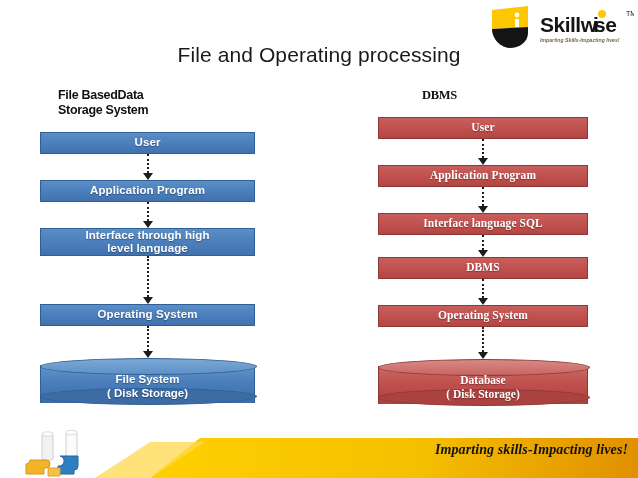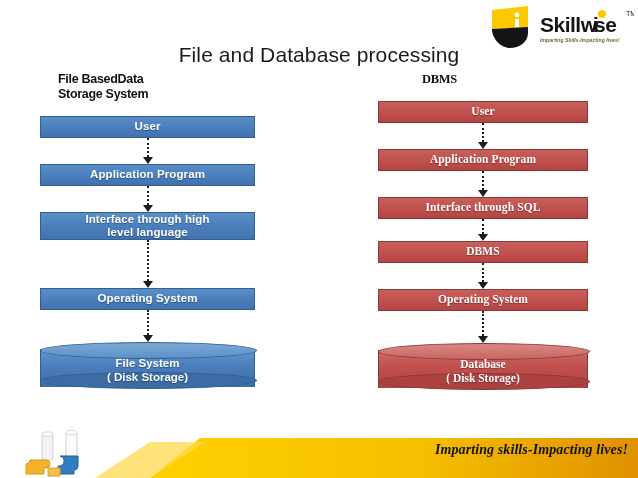--- a/index.html
+++ b/index.html
@@ -35,21 +35,21 @@
     font-size: 21px;
     font-weight: 400;
     color: #1a1a1a;
     letter-spacing: .1px;
     font-family: "Liberation Sans", sans-serif;
   }
 
   
   .col {
     position: absolute;
-    top: 72px;
+    top: 88px;
   }
   .col-left  { left: 40px;  width: 215px; }
   .col-right { left: 378px; width: 210px; font-family: Liberation Serif, serif; }
 
   .col-head {
     font-size: 12.5px;
     font-weight: bold;
     color: #111;
     line-height: 15px;
     letter-spacing: -0.3px;
@@ -214,21 +214,21 @@
 
     <circle cx="114" cy="10" r="4" fill="#fdc800"></circle>
     <text x="52" y="28" font-family="Liberation Sans, sans-serif" font-size="21" font-weight="bold" fill="#141414" letter-spacing="-0.5">Skillw</text>
     <text x="106" y="28" font-family="Liberation Sans, sans-serif" font-size="21" font-weight="bold" fill="#141414" letter-spacing="-0.5">se</text>
     <text x="105" y="28" font-family="Liberation Sans, sans-serif" font-size="21" font-weight="bold" fill="#141414">i</text>
     <text x="138" y="12" font-family="Liberation Sans, sans-serif" font-size="7" fill="#141414">TM</text>
     <text x="52" y="38" font-family="Liberation Sans, sans-serif" font-size="5.2" font-style="italic" font-weight="bold" fill="#7a6a3a">Imparting Skills-Impacting lives!</text>
   </svg>
 </div>
 
-<div class="slide-title">File and Database processing</div>
+<div class="slide-title">File and Operating processing</div>
 
 <div class="col col-left">
 
   <div class="col-head">File BasedData
 Storage System</div>
 
   <div class="flow">
 
     <div class="box blue h1line">User</div>
 
@@ -283,21 +283,21 @@
         <span class="head"></span>
     </div>
 
     <div class="box red h1line">Application Program</div>
 
     <div class="arrow" style="height:26px">
       <span class="stem" style="height:19px"></span>
         <span class="head"></span>
     </div>
 
-    <div class="box red h1line">Interface through SQL</div>
+    <div class="box red h1line">Interface language SQL</div>
 
     <div class="arrow" style="height:22px">
       <span class="stem" style="height:15px"></span>
         <span class="head"></span>
     </div>
 
     <div class="box red h1line">DBMS</div>
 
     <div class="arrow" style="height:26px">
       <span class="stem" style="height:19px"></span>

